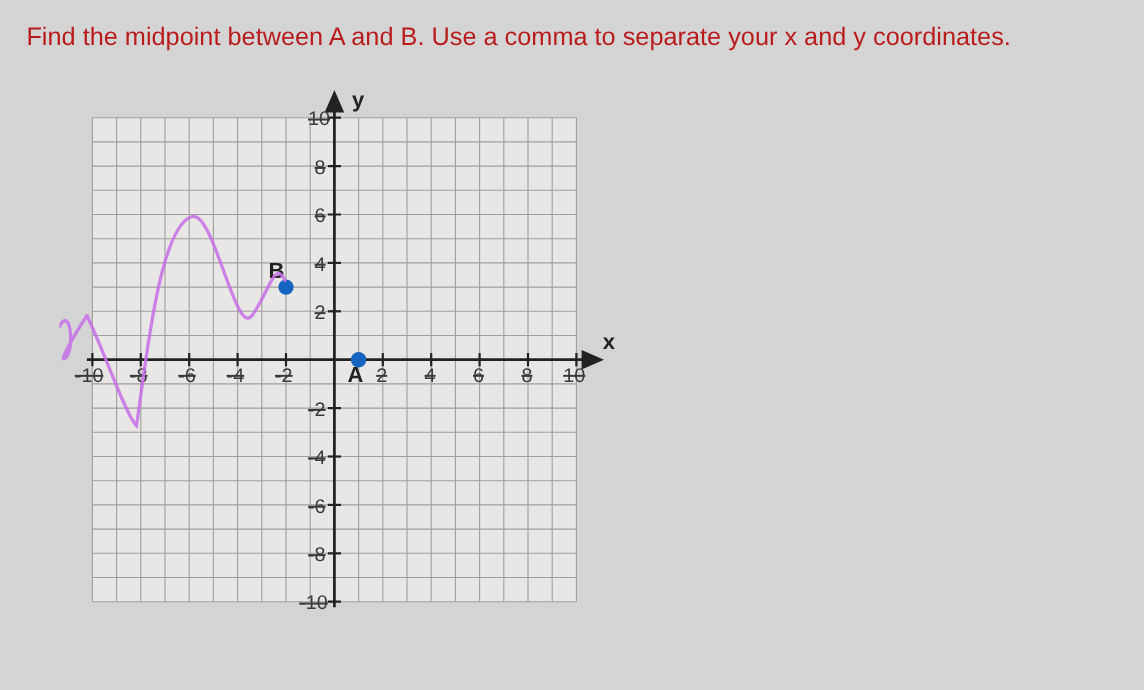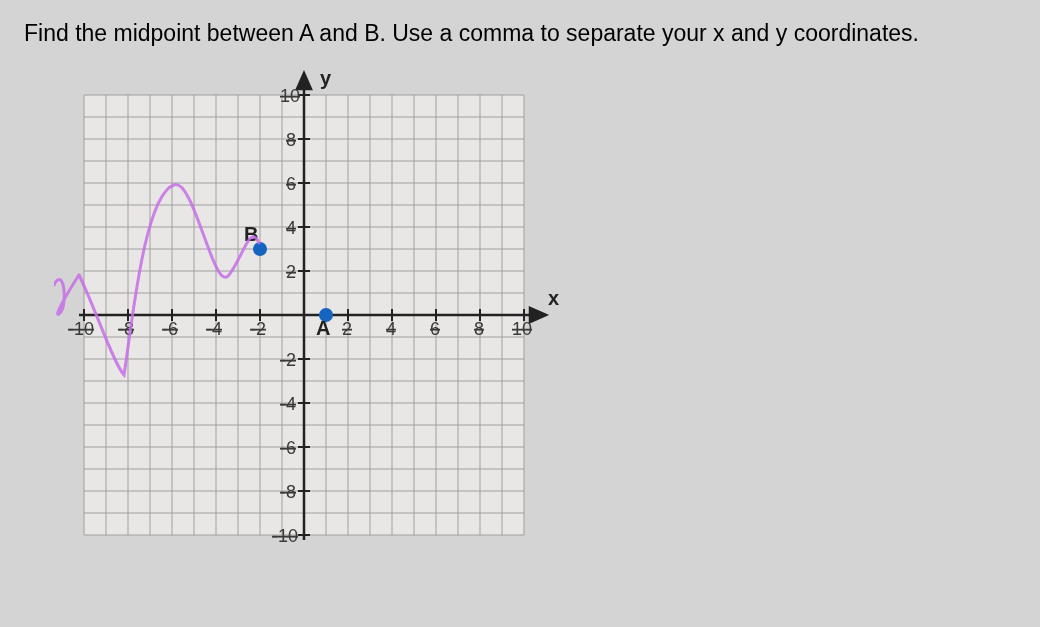--- a/index.html
+++ b/index.html
@@ -8,22 +8,22 @@
     padding: 20px 24px;
     font-family: Arial, Helvetica, sans-serif;
     background: #d4d4d4;
     width: 1040px;
     height: 627px;
     color: #2a2a2a;
   }
   .question {
     font-size: 23px;
     font-weight: 400;
-    color: #000000;
-    margin-bottom: 18px;
+    color: #b91c1c;
+    margin-bottom: 30px;
   }
   .graph-wrap {
     margin-left: 30px;
     position: relative;
   }
   svg { display: block; }
 </style>
 </head>
 <body>
 

